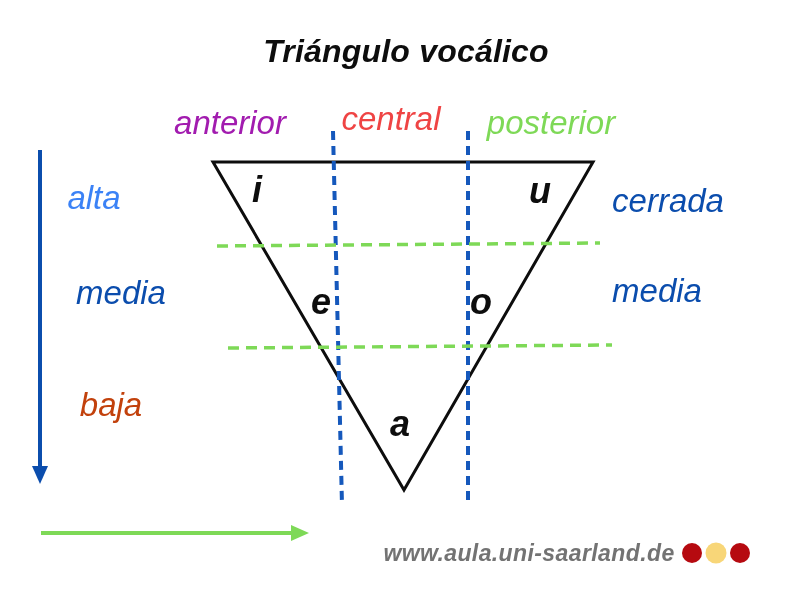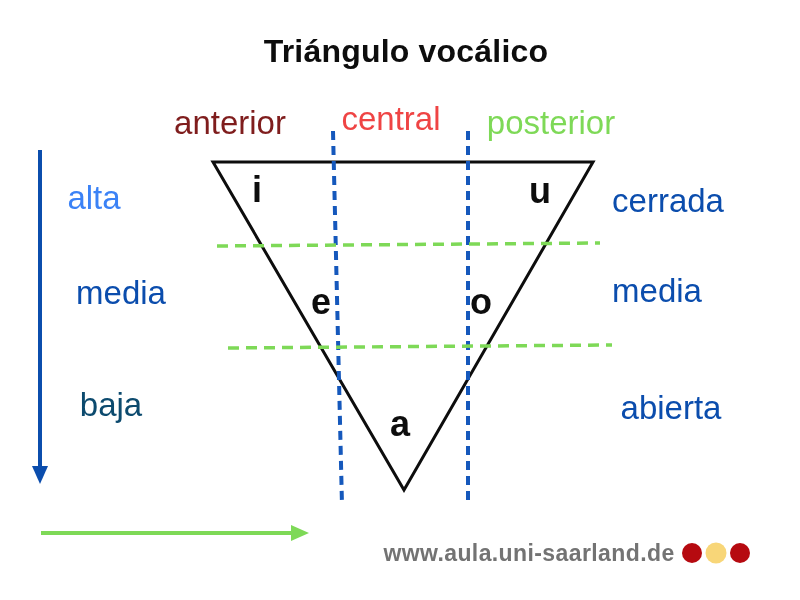--- a/index.html
+++ b/index.html
@@ -10,20 +10,21 @@
     background: #ffffff;
     overflow: hidden;
     font-family: "Liberation Sans", sans-serif;
   }
   .diagram-svg { position: absolute; left: 0; top: 0; }
   .lbl {
     position: absolute;
     transform: translate(-50%, -50%);
     white-space: nowrap;
     line-height: 1;
+    font-style: italic;
   }
   .title {
     font-size: 32px;
     font-weight: 700;
     letter-spacing: 0.2px;
   }
   .axis-lbl { font-size: 33px; font-weight: 400; }
   .vowel { font-size: 36px; font-weight: 600; }
   .website {
     font-size: 23px;
@@ -52,31 +53,30 @@
     <line x1="41" y1="533" x2="294" y2="533" stroke-width="4" stroke="#7ed957"></line>
     <polygon points="291,525 291,541 309,533" fill="#7ed957"></polygon>
 
     <circle cx="692" cy="553" r="10" fill="#b60a10"></circle>
     <circle cx="716" cy="553" r="10.5" fill="#f8d678"></circle>
     <circle cx="740" cy="553" r="10" fill="#b60a10"></circle>
   </svg>
 
   <div class="lbl title" style="left: 406px; top: 51px; color: rgb(13, 13, 13);">Triángulo vocálico</div>
 
-  <div class="lbl axis-lbl" style="left: 230px; top: 122px; color: #7f1d1d;">anterior</div>
+  <div class="lbl axis-lbl" style="left: 230px; top: 122px; color: #a21caf;">anterior</div>
   <div class="lbl axis-lbl" style="left: 391px; top: 118px; color: #ef4444;">central</div>
   <div class="lbl axis-lbl" style="left: 551px; top: 122px; color: rgb(126, 217, 87);">posterior</div>
 
   <div class="lbl axis-lbl" style="left: 94px; top: 197px; color: #3b82f6;">alta</div>
   <div class="lbl axis-lbl" style="left: 121px; top: 292px; color: rgb(11, 77, 173);">media</div>
-  <div class="lbl axis-lbl" style="left: 111px; top: 404px; color: #0c4a6e;">baja</div>
+  <div class="lbl axis-lbl" style="left: 111px; top: 404px; color: #c2410c;">baja</div>
 
   <div class="lbl axis-lbl" style="left: 668px; top: 200px; color: rgb(11, 77, 173); text-align: center;">cerrada</div>
   <div class="lbl axis-lbl" style="left: 657px; top: 290px; color: rgb(11, 77, 173);">media</div>
-  <div class="lbl axis-lbl" style="left: 671px; top: 407px; color: rgb(11, 77, 173);">abierta</div>
 
   <div class="lbl vowel" style="left: 257px; top: 190px; color: rgb(13, 13, 13);">i</div>
   <div class="lbl vowel" style="left: 540px; top: 191px; color: rgb(13, 13, 13);">u</div>
   <div class="lbl vowel" style="left: 321px; top: 302px; color: rgb(13, 13, 13);">e</div>
   <div class="lbl vowel" style="left: 481px; top: 302px; color: rgb(13, 13, 13);">o</div>
   <div class="lbl vowel" style="left: 400px; top: 424px; color: rgb(13, 13, 13);">a</div>
 
   <div class="lbl website" style="left: 501px; top: 553px; color: #737373; margin-left: 28px;">www.aula.uni-saarland.de</div>
 
 </div>

